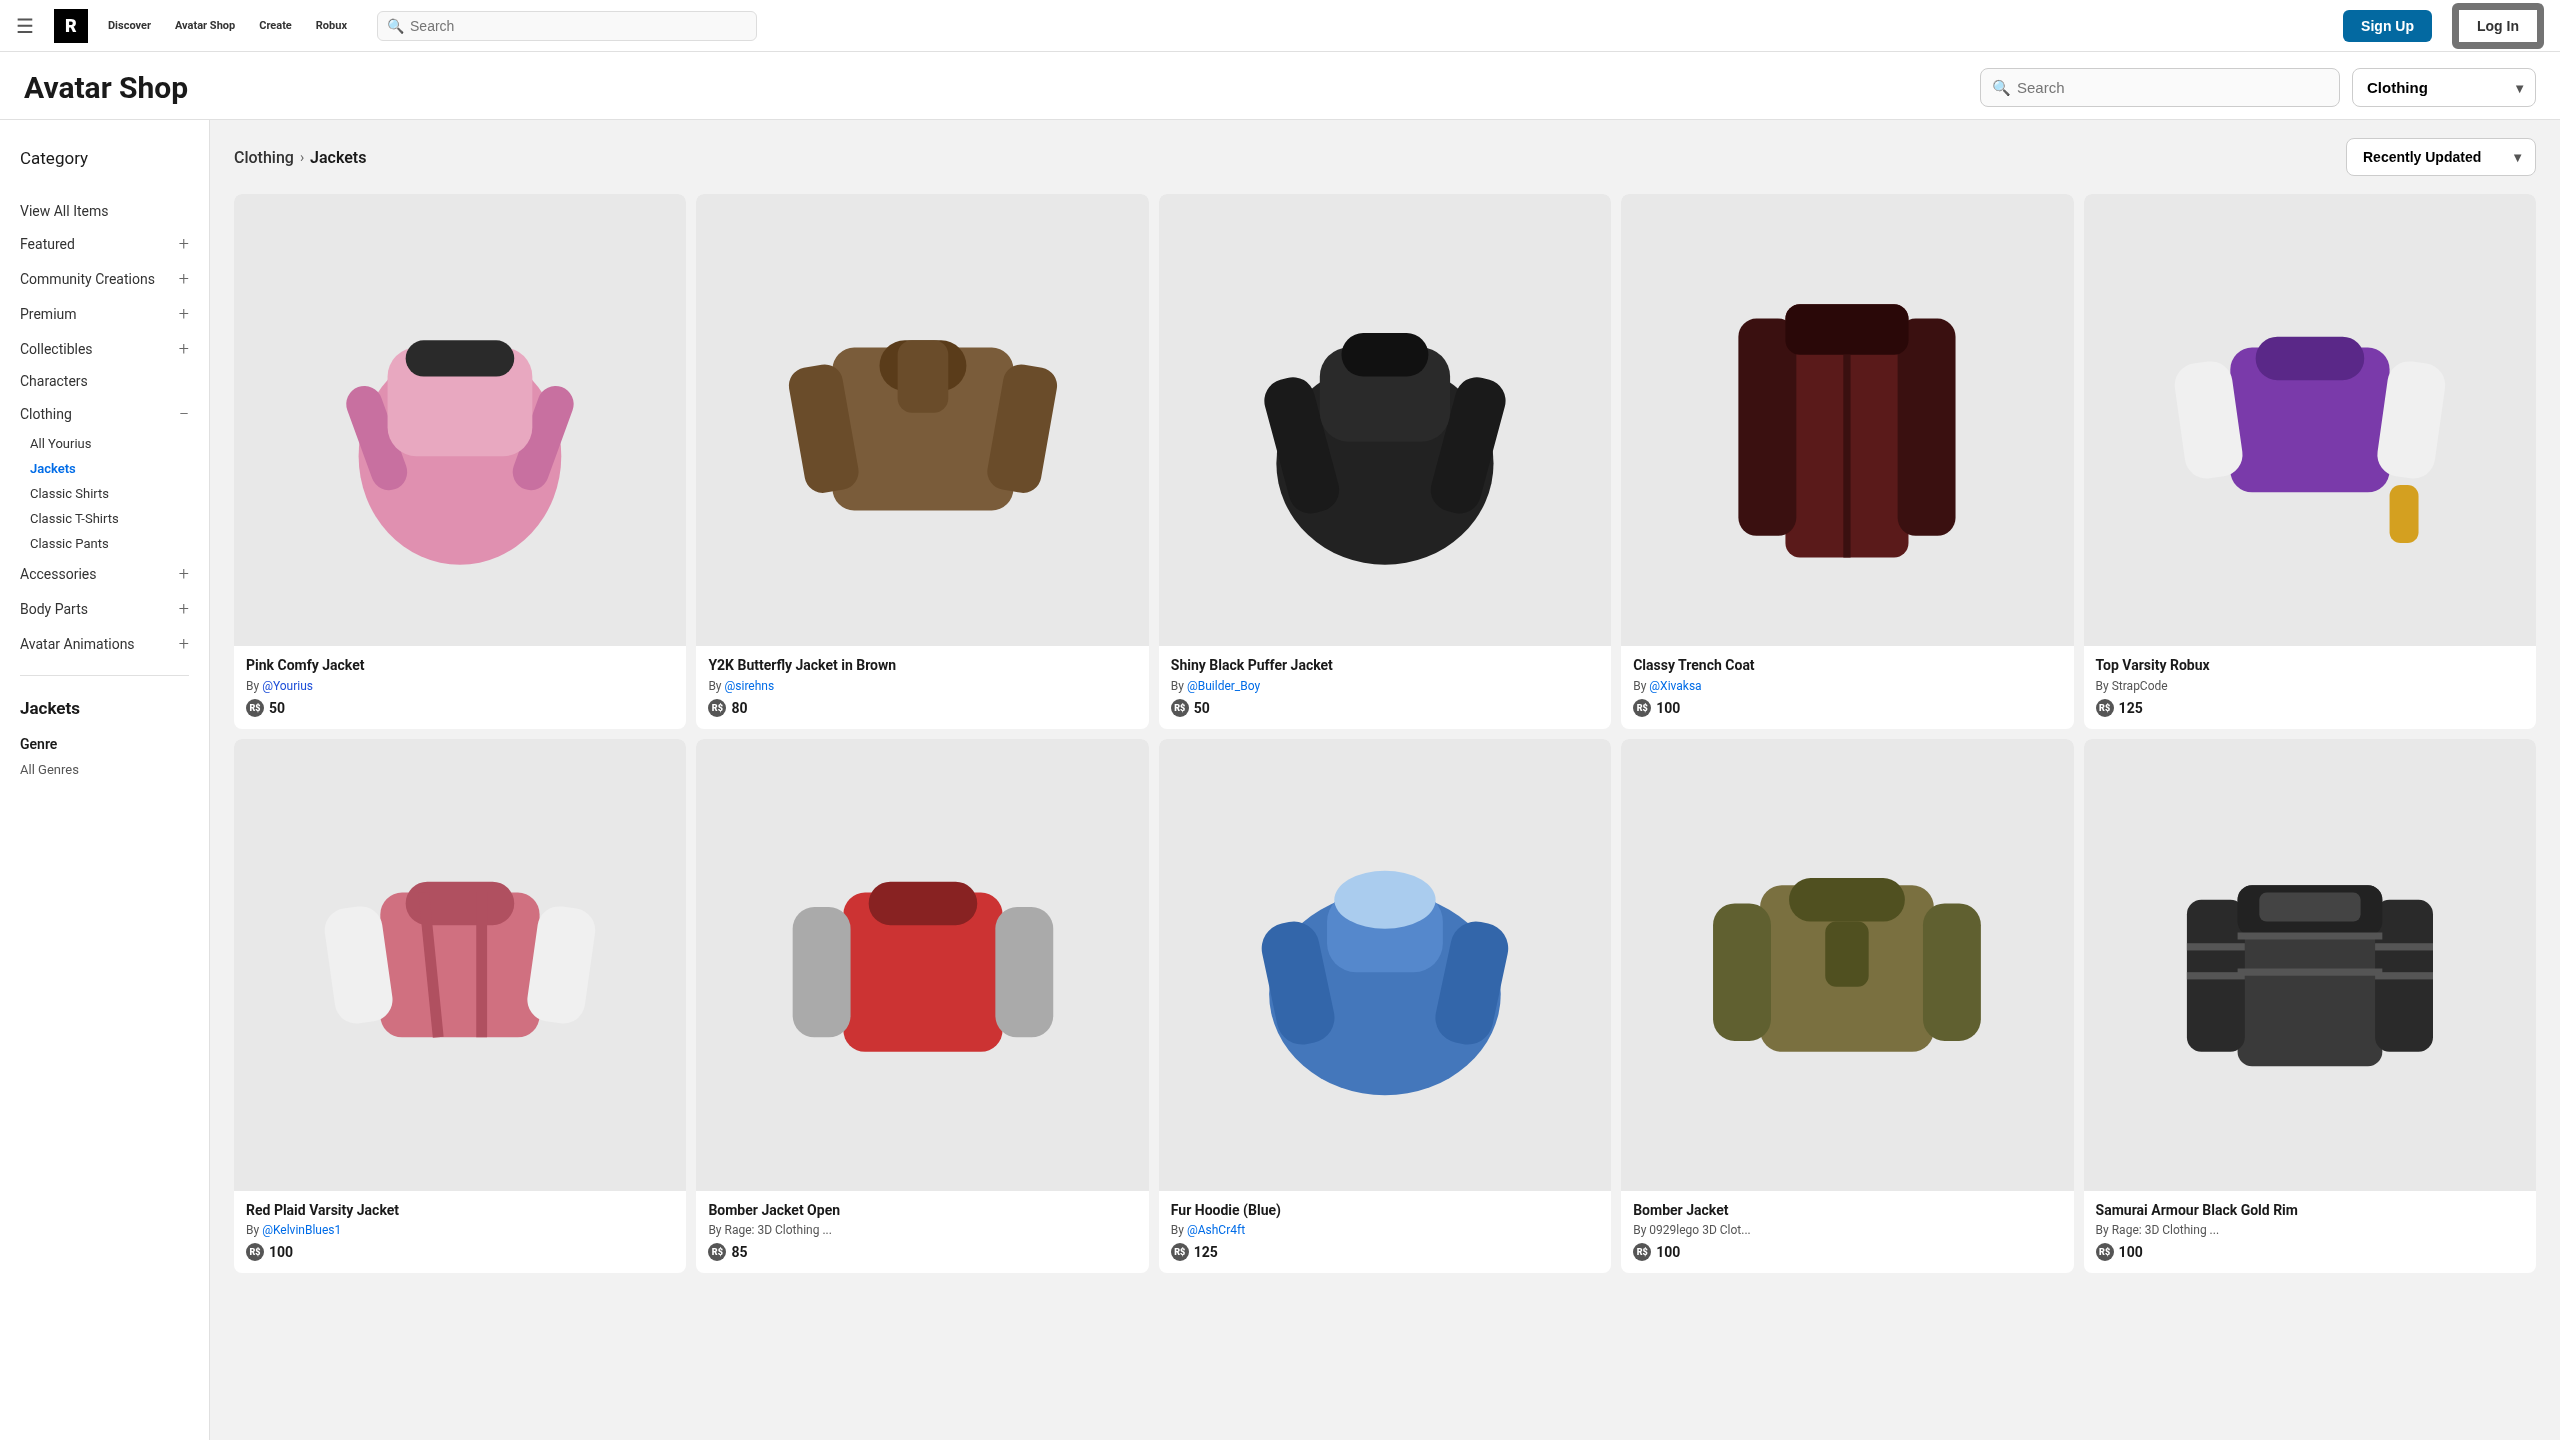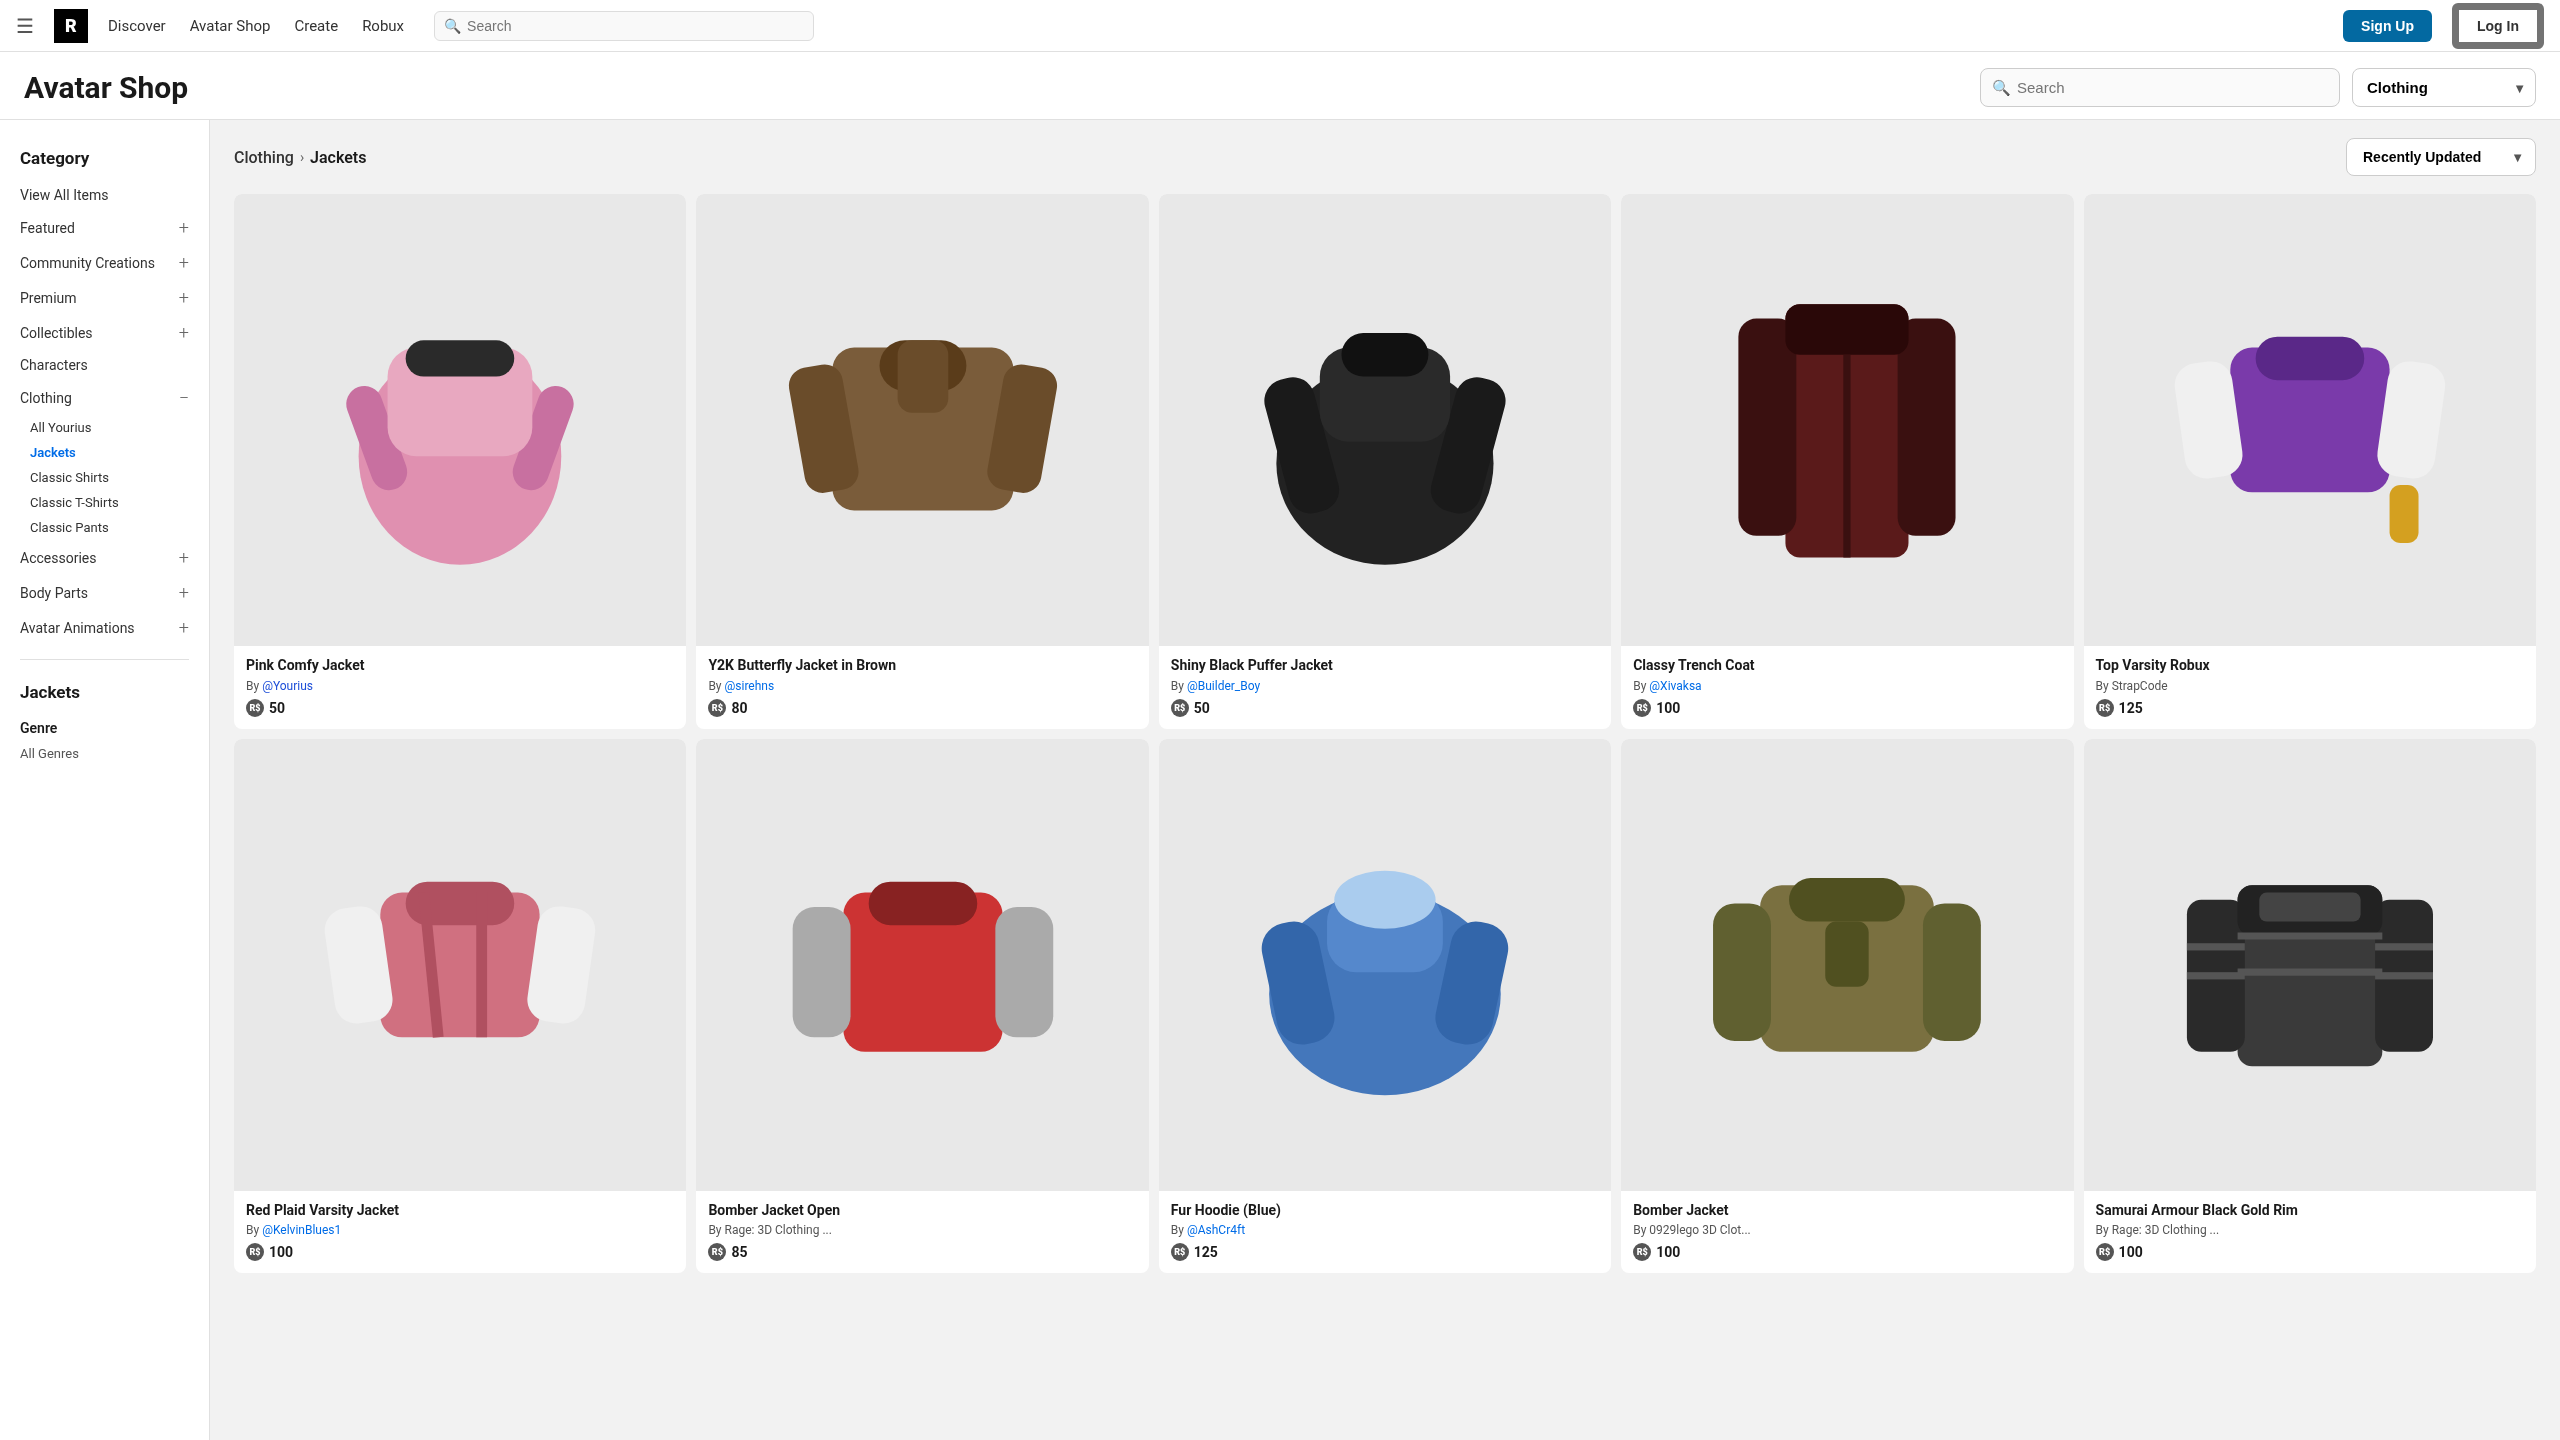--- a/index.html
+++ b/index.html
@@ -20,21 +20,21 @@
     }
     .topnav-hamburger { font-size: 20px; cursor: pointer; color: #555; }
     .topnav-logo {
       width: 34px; height: 34px;
       background: #000;
       display: flex; align-items: center; justify-content: center;
       color: #fff; font-weight: 900; font-size: 18px;
       flex-shrink: 0;
     }
     .topnav-links { display: flex; gap: 24px; }
-    .topnav-link { font-size: 15px; color: #333; text-decoration: none; cursor: pointer; font-weight: 400; }
+    .topnav-link { font-size: 11px; color: #333; text-decoration: none; cursor: pointer; font-weight: 700; }
     .topnav-search-wrap {
       flex: 1;
       max-width: 380px;
       margin-left: 10px;
       position: relative;
     }
     .topnav-search-icon {
       position: absolute; left: 10px; top: 50%; transform: translateY(-50%);
       color: #888; font-size: 14px;
     }
@@ -122,23 +122,23 @@
     .sidebar {
       width: 210px;
       background: #fff;
       border-right: 1px solid #e0e0e0;
       padding: 20px 0;
       flex-shrink: 0;
       min-height: calc(100vh - 120px);
     }
     .sidebar-section-title {
       font-size: 17px;
-      font-weight: 700;
+      font-weight: 400;
       padding: 8px 20px;
-      margin-bottom: 4px;
+      margin-bottom: 20px;
     }
     .sidebar-item {
       display: flex;
       align-items: center;
       justify-content: space-between;
       padding: 7px 20px;
       font-size: 14px;
       cursor: pointer;
       color: #333;
     }

